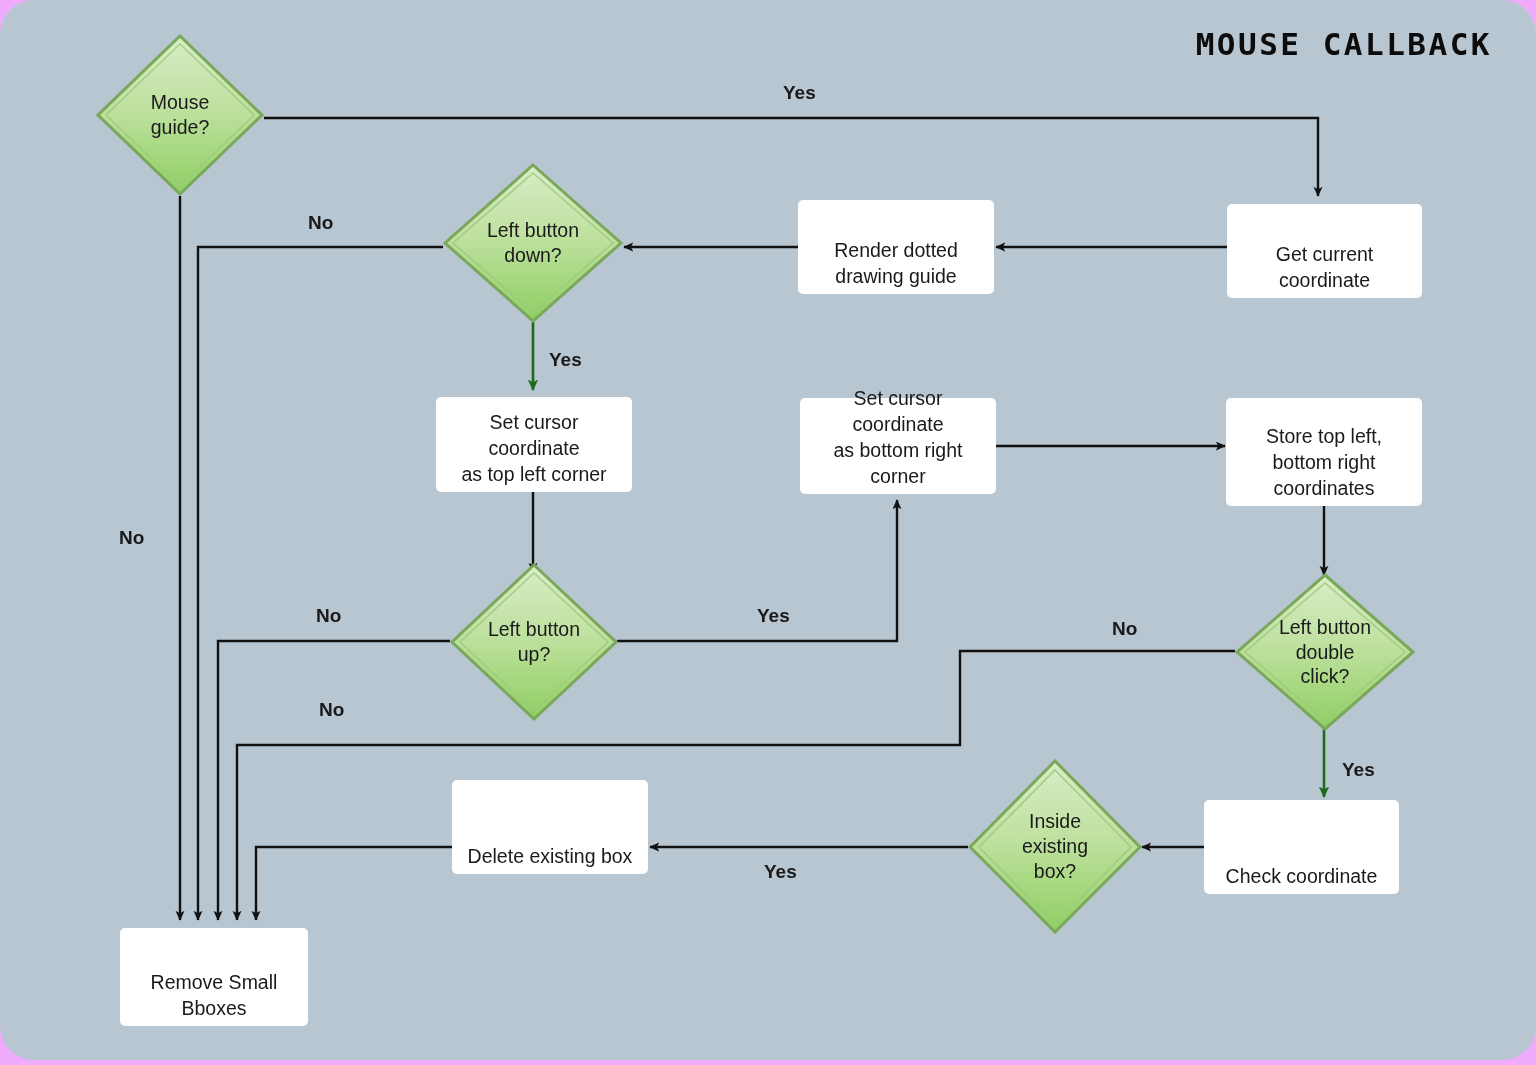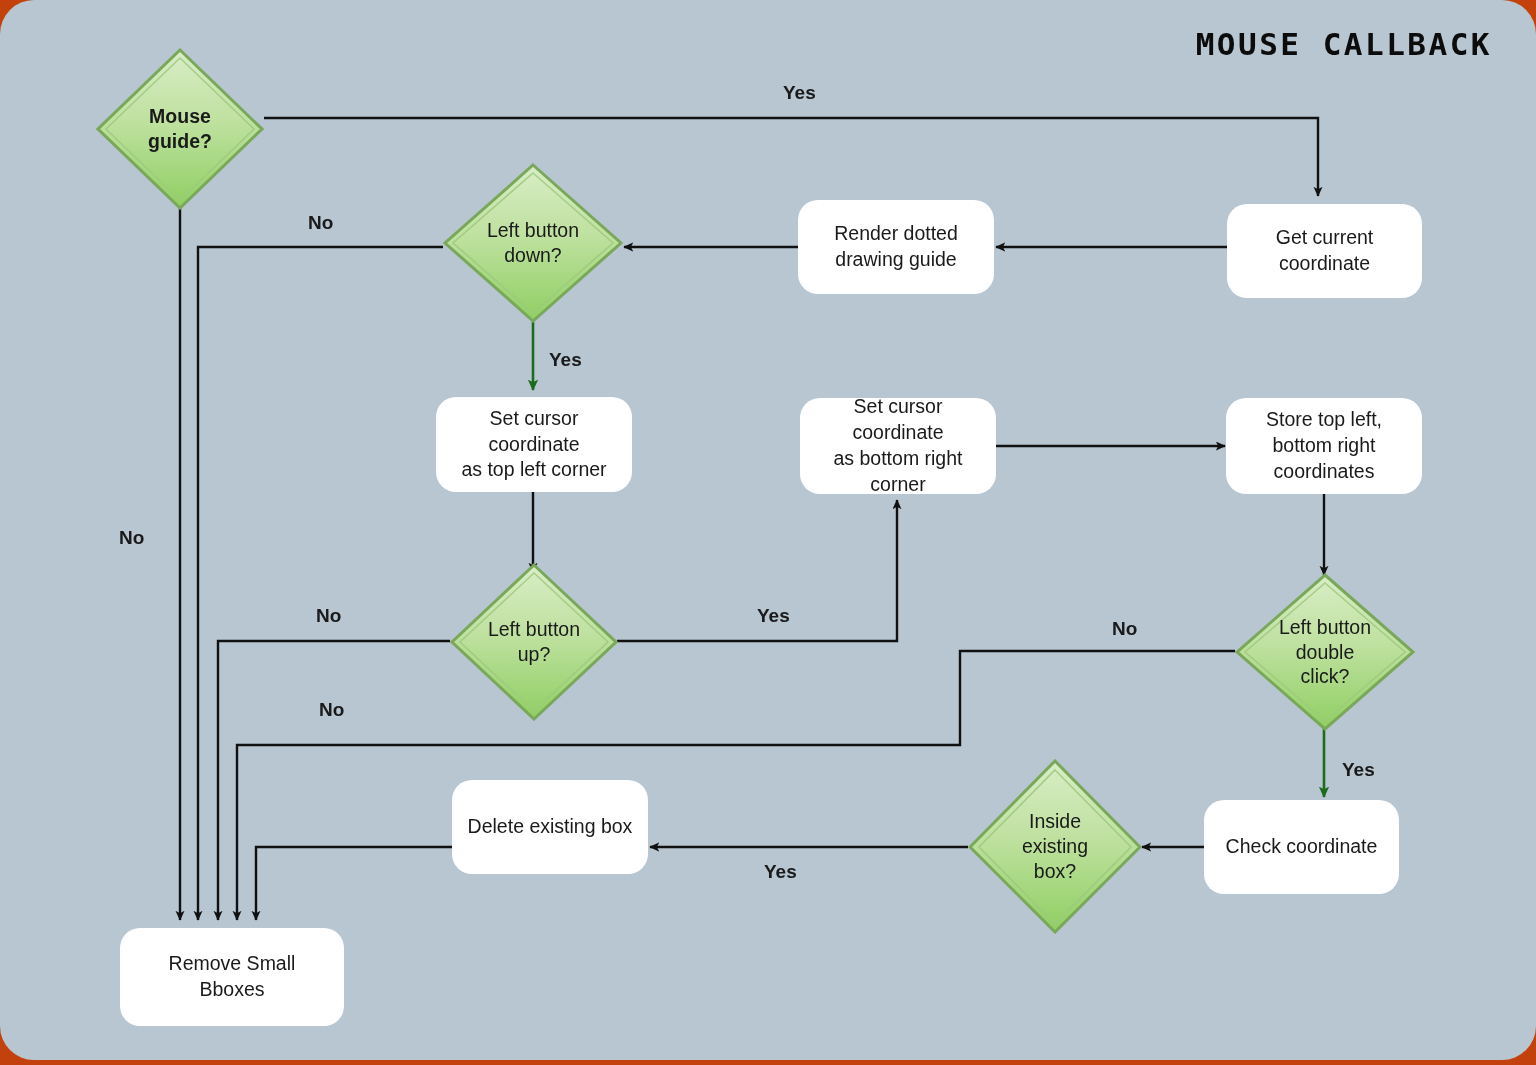--- a/index.html
+++ b/index.html
@@ -6,21 +6,21 @@
     margin: 0;
     padding: 0;
     background: #ffffff;
     font-family: "Liberation Sans", sans-serif;
   }
   #page {
     position: relative;
     width: 1536px;
     height: 1065px;
     overflow: hidden;
-    background: #c2410c;
+    background: #f0abfc;
   }
   #canvas {
     position: absolute;
     left: 0px;
     top: 0px;
     width: 1536px;
     height: 1060px;
     background: #b8c6d1;
     border-radius: 34px;
   }
@@ -34,25 +34,26 @@
   .node {
     position: absolute;
     box-sizing: border-box;
     display: flex;
     align-items: center;
     justify-content: center;
     text-align: center;
   }
   .proc {
     background: #ffffff;
-    border-radius: 20px;
+    border-radius: 5px;
     color: #1a1a1a;
     font-size: 19.5px;
     line-height: 1.33;
     padding: 4px 8px;
+    align-items: flex-end;
   }
   .dec-wrap {
     position: absolute;
     display: flex;
     align-items: center;
     justify-content: center;
   }
   .dec-shape {
     position: absolute;
     left: 0; top: 0;
@@ -143,21 +144,21 @@
     <g fill="none" stroke="#1d6b1d" stroke-width="2.6">
 
       <path d="M 533,322 L 533,390" marker-end="url(#arrowGreen)"></path>
 
       <path d="M 1324,728 L 1324,797" marker-end="url(#arrowGreen)"></path>
     </g>
   </svg>
 
   <div id="title">MOUSE  CALLBACK</div>
 
-  <div class="dec-wrap" style="left:96px; top:48px; width:168px; height:162px;font-weight:bold;">
+  <div class="dec-wrap" style="left:96px; top:34px; width:168px; height:162px;">
     <svg class="dec-shape" viewBox="0 0 168 162">
       <polygon points="84,2 166,81 84,160 2,81" fill="url(#decGrad)" stroke="#79a85a" stroke-width="3"></polygon>
       <polygon points="84,10 158,81 84,152 10,81" fill="none" stroke="#9ec97e" stroke-width="1.6" opacity="0.85"></polygon>
     </svg>
     <div class="dec-label">
       <span>Mouse</span><br>
       <span>guide?</span>
     </div>
   </div>
 
@@ -184,21 +185,21 @@
     <span style="white-space:pre-line;">Set cursor coordinate
 as top left corner</span>
   </div>
 
   <div class="node proc" style="left:800px; top:398px; width:196px; height:96px;">
     <span style="white-space:pre-line;">Set cursor coordinate
 as bottom right
 corner</span>
   </div>
 
-  <div class="node proc" style="left:1226px; top:398px; width:196px; height:96px;">
+  <div class="node proc" style="left:1226px; top:398px; width:196px; height:108px;">
     <span style="white-space:pre-line;">Store top left,
 bottom right
 coordinates</span>
   </div>
 
   <div class="dec-wrap" style="left:450px; top:563px; width:168px; height:158px;">
     <svg class="dec-shape" viewBox="0 0 168 158">
       <polygon points="84,2 166,79 84,156 2,79" fill="url(#decGrad)" stroke="#79a85a" stroke-width="3"></polygon>
       <polygon points="84,10 158,79 84,148 10,79" fill="none" stroke="#9ec97e" stroke-width="1.6" opacity="0.85"></polygon>
     </svg>
@@ -227,21 +228,21 @@
   </div>
 
   <div class="node proc" style="left:1204px; top:800px; width:195px; height:94px;">
     <span style="white-space:pre-line;">Check coordinate</span>
   </div>
 
   <div class="node proc" style="left:452px; top:780px; width:196px; height:94px;">
     <span style="white-space:pre-line;">Delete existing box</span>
   </div>
 
-  <div class="node proc" style="left:120px; top:928px; width:224px; height:98px;">
+  <div class="node proc" style="left:120px; top:928px; width:188px; height:98px;">
     <span style="white-space:pre-line;">Remove Small
 Bboxes</span>
   </div>
 
   <div class="edge-label" style="left:783px; top:83px;">Yes</div>
 
   <div class="edge-label" style="left:119px; top:528px;">No</div>
 
   <div class="edge-label" style="left:308px; top:213px;">No</div>
 

